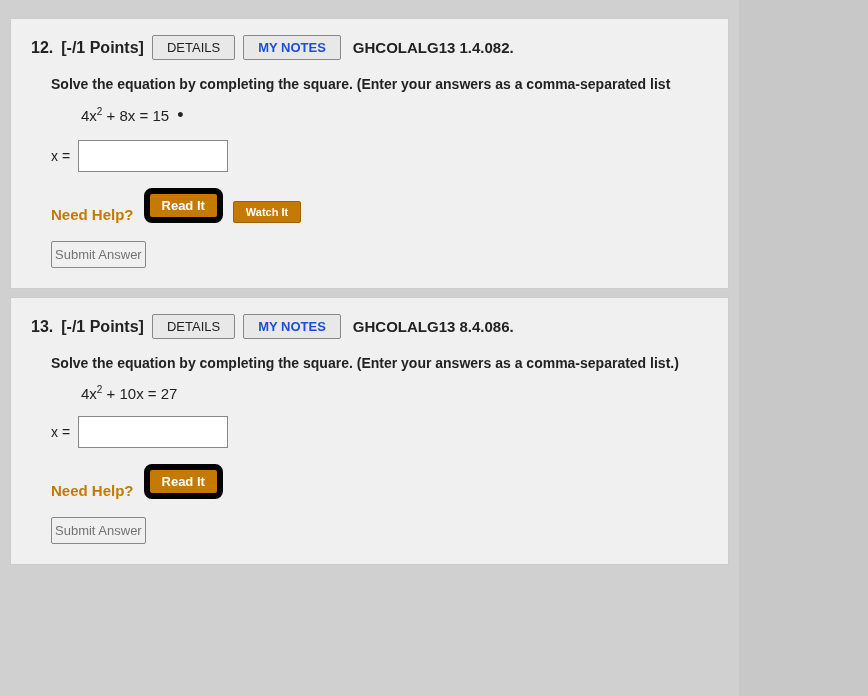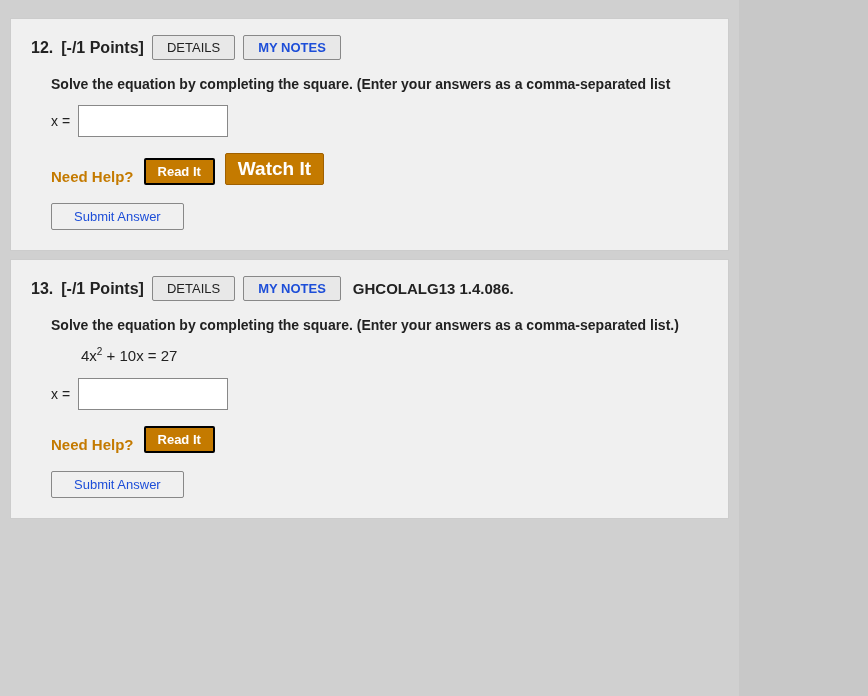--- a/index.html
+++ b/index.html
@@ -126,46 +126,46 @@
     }
 
     .need-help-label {
       font-size: 15px;
       font-weight: bold;
       color: #c47a00;
     }
 
     .btn-read-it {
       background-color: #c47a00;
-      border: 2px solid #000000;
+      border: 6px solid #000000;
       padding: 4px 12px;
       font-size: 13px;
       color: #fff;
       font-weight: bold;
       cursor: pointer;
-      border-radius: 2px;
+      border-radius: 8px;
     }
 
     .btn-watch-it {
       background-color: #c47a00;
       border: 1px solid #a06000;
       padding: 4px 12px;
-      font-size: 19px;
+      font-size: 11px;
       color: #fff;
       font-weight: bold;
       cursor: pointer;
       border-radius: 2px;
     }
 
     .btn-submit {
       background-color: #f0f0f0;
       border: 1px solid #888;
-      padding: 5px 22px;
-      font-size: 13px;
-      color: #1d4ed8;
+      padding: 5px 3px;
+      font-size: 13px;
+      color: #737373;
       cursor: pointer;
       border-radius: 2px;
     }
 
     .dot {
       font-size: 18px;
       color: #222;
       margin-left: 4px;
     }
   </style>
@@ -173,27 +173,31 @@
 <body>
 
 <div class="page-wrapper">
 
   <div class="question-block">
     <div class="question-header">
       <span class="question-number">12.</span>
       <span class="question-number">[-/1 Points]</span>
       <button class="btn-details">DETAILS</button>
       <button class="btn-my-notes">MY NOTES</button>
+      <span class="question-ref">GHCOLALG13 1.4.082.</span>
     </div>
 
     <div class="question-body">
       <div class="question-text">
         <span>Solve the equation by completing the square. (Enter your answers as a comma-separated list</span>
       </div>
 
+      <div class="equation">
+        4x<sup>2</sup> + 8x = 15 <span class="dot">•</span>
+      </div>
 
       <div class="answer-row">
         <span class="x-label">x =</span>
         <input class="answer-input" type="text" value="" style="">
       </div>
 
       <div class="need-help-row">
         <span class="need-help-label">Need Help?</span>
         <button class="btn-read-it">Read It</button>
         <button class="btn-watch-it">Watch It</button>
@@ -202,21 +206,21 @@
       <button class="btn-submit">Submit Answer</button>
     </div>
   </div>
 
   <div class="question-block">
     <div class="question-header">
       <span class="question-number">13.</span>
       <span class="question-number">[-/1 Points]</span>
       <button class="btn-details">DETAILS</button>
       <button class="btn-my-notes">MY NOTES</button>
-      <span class="question-ref">GHCOLALG13 1.4.086.</span>
+      <span class="question-ref">GHCOLALG13 8.4.086.</span>
     </div>
 
     <div class="question-body">
       <div class="question-text">
         <span>Solve the equation by completing the square. (Enter your answers as a comma-separated list.)</span>
       </div>
 
       <div class="equation">
         4x<sup>2</sup> + 10x = 27
       </div>

